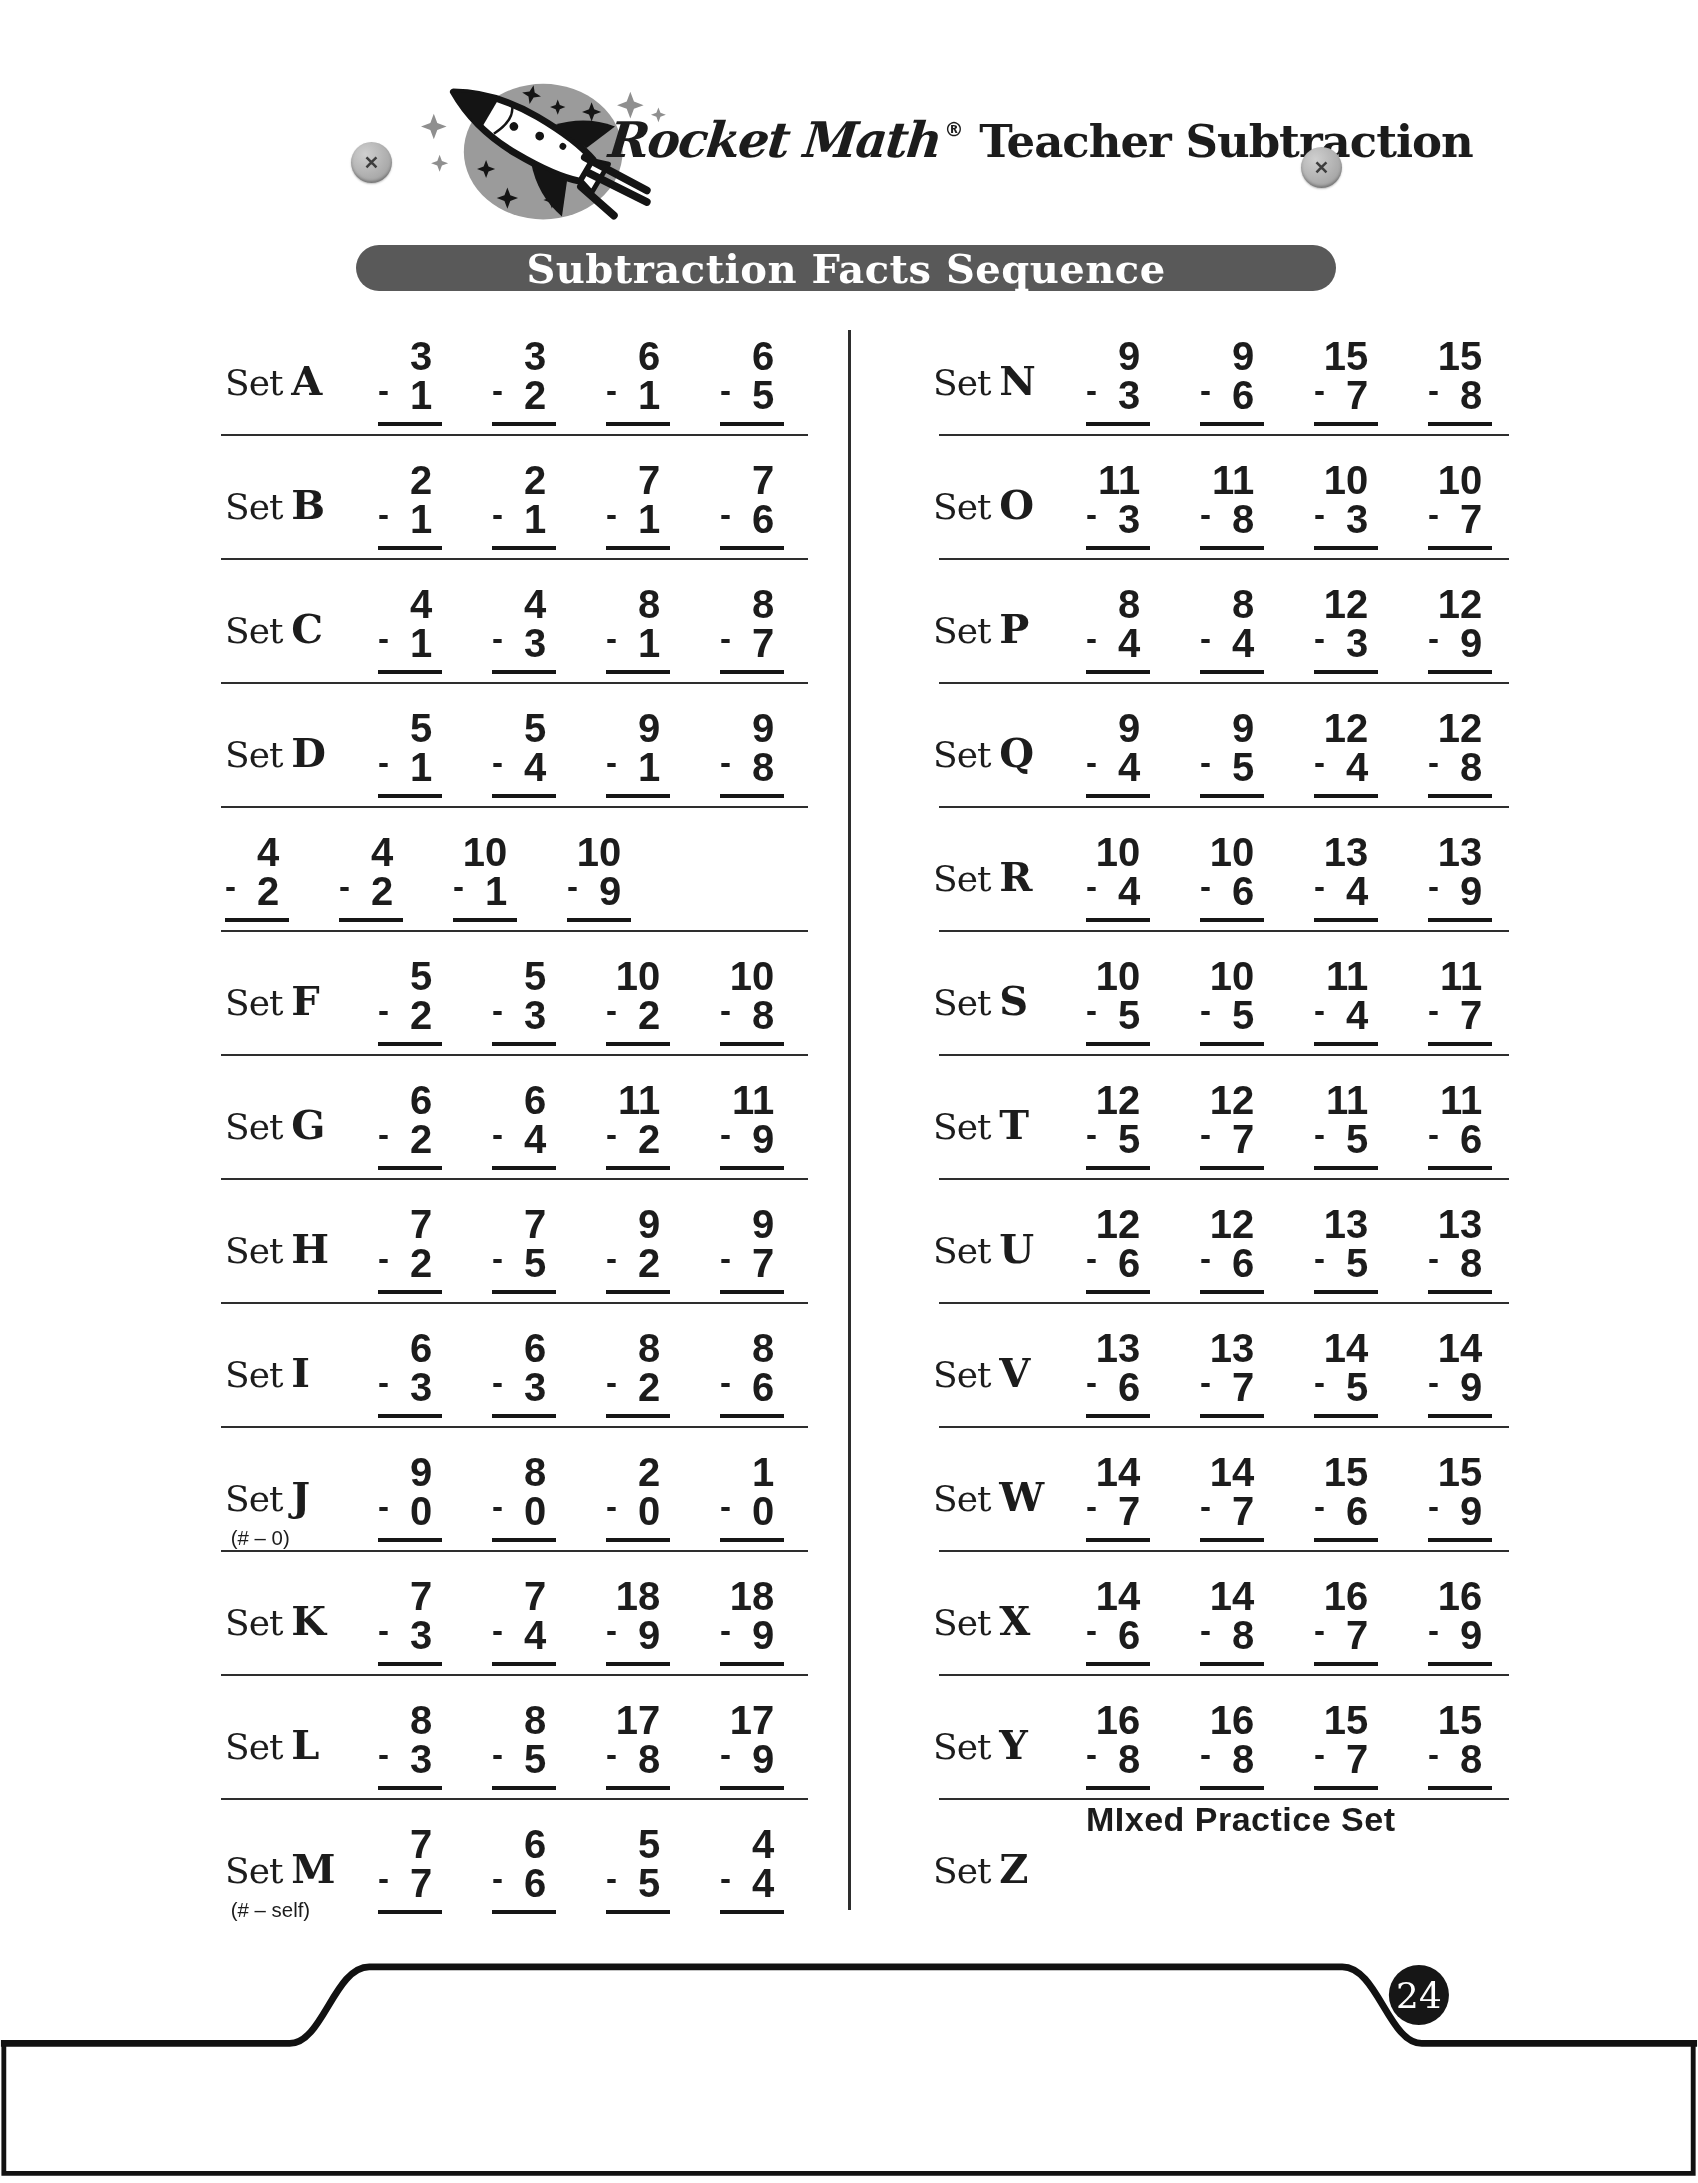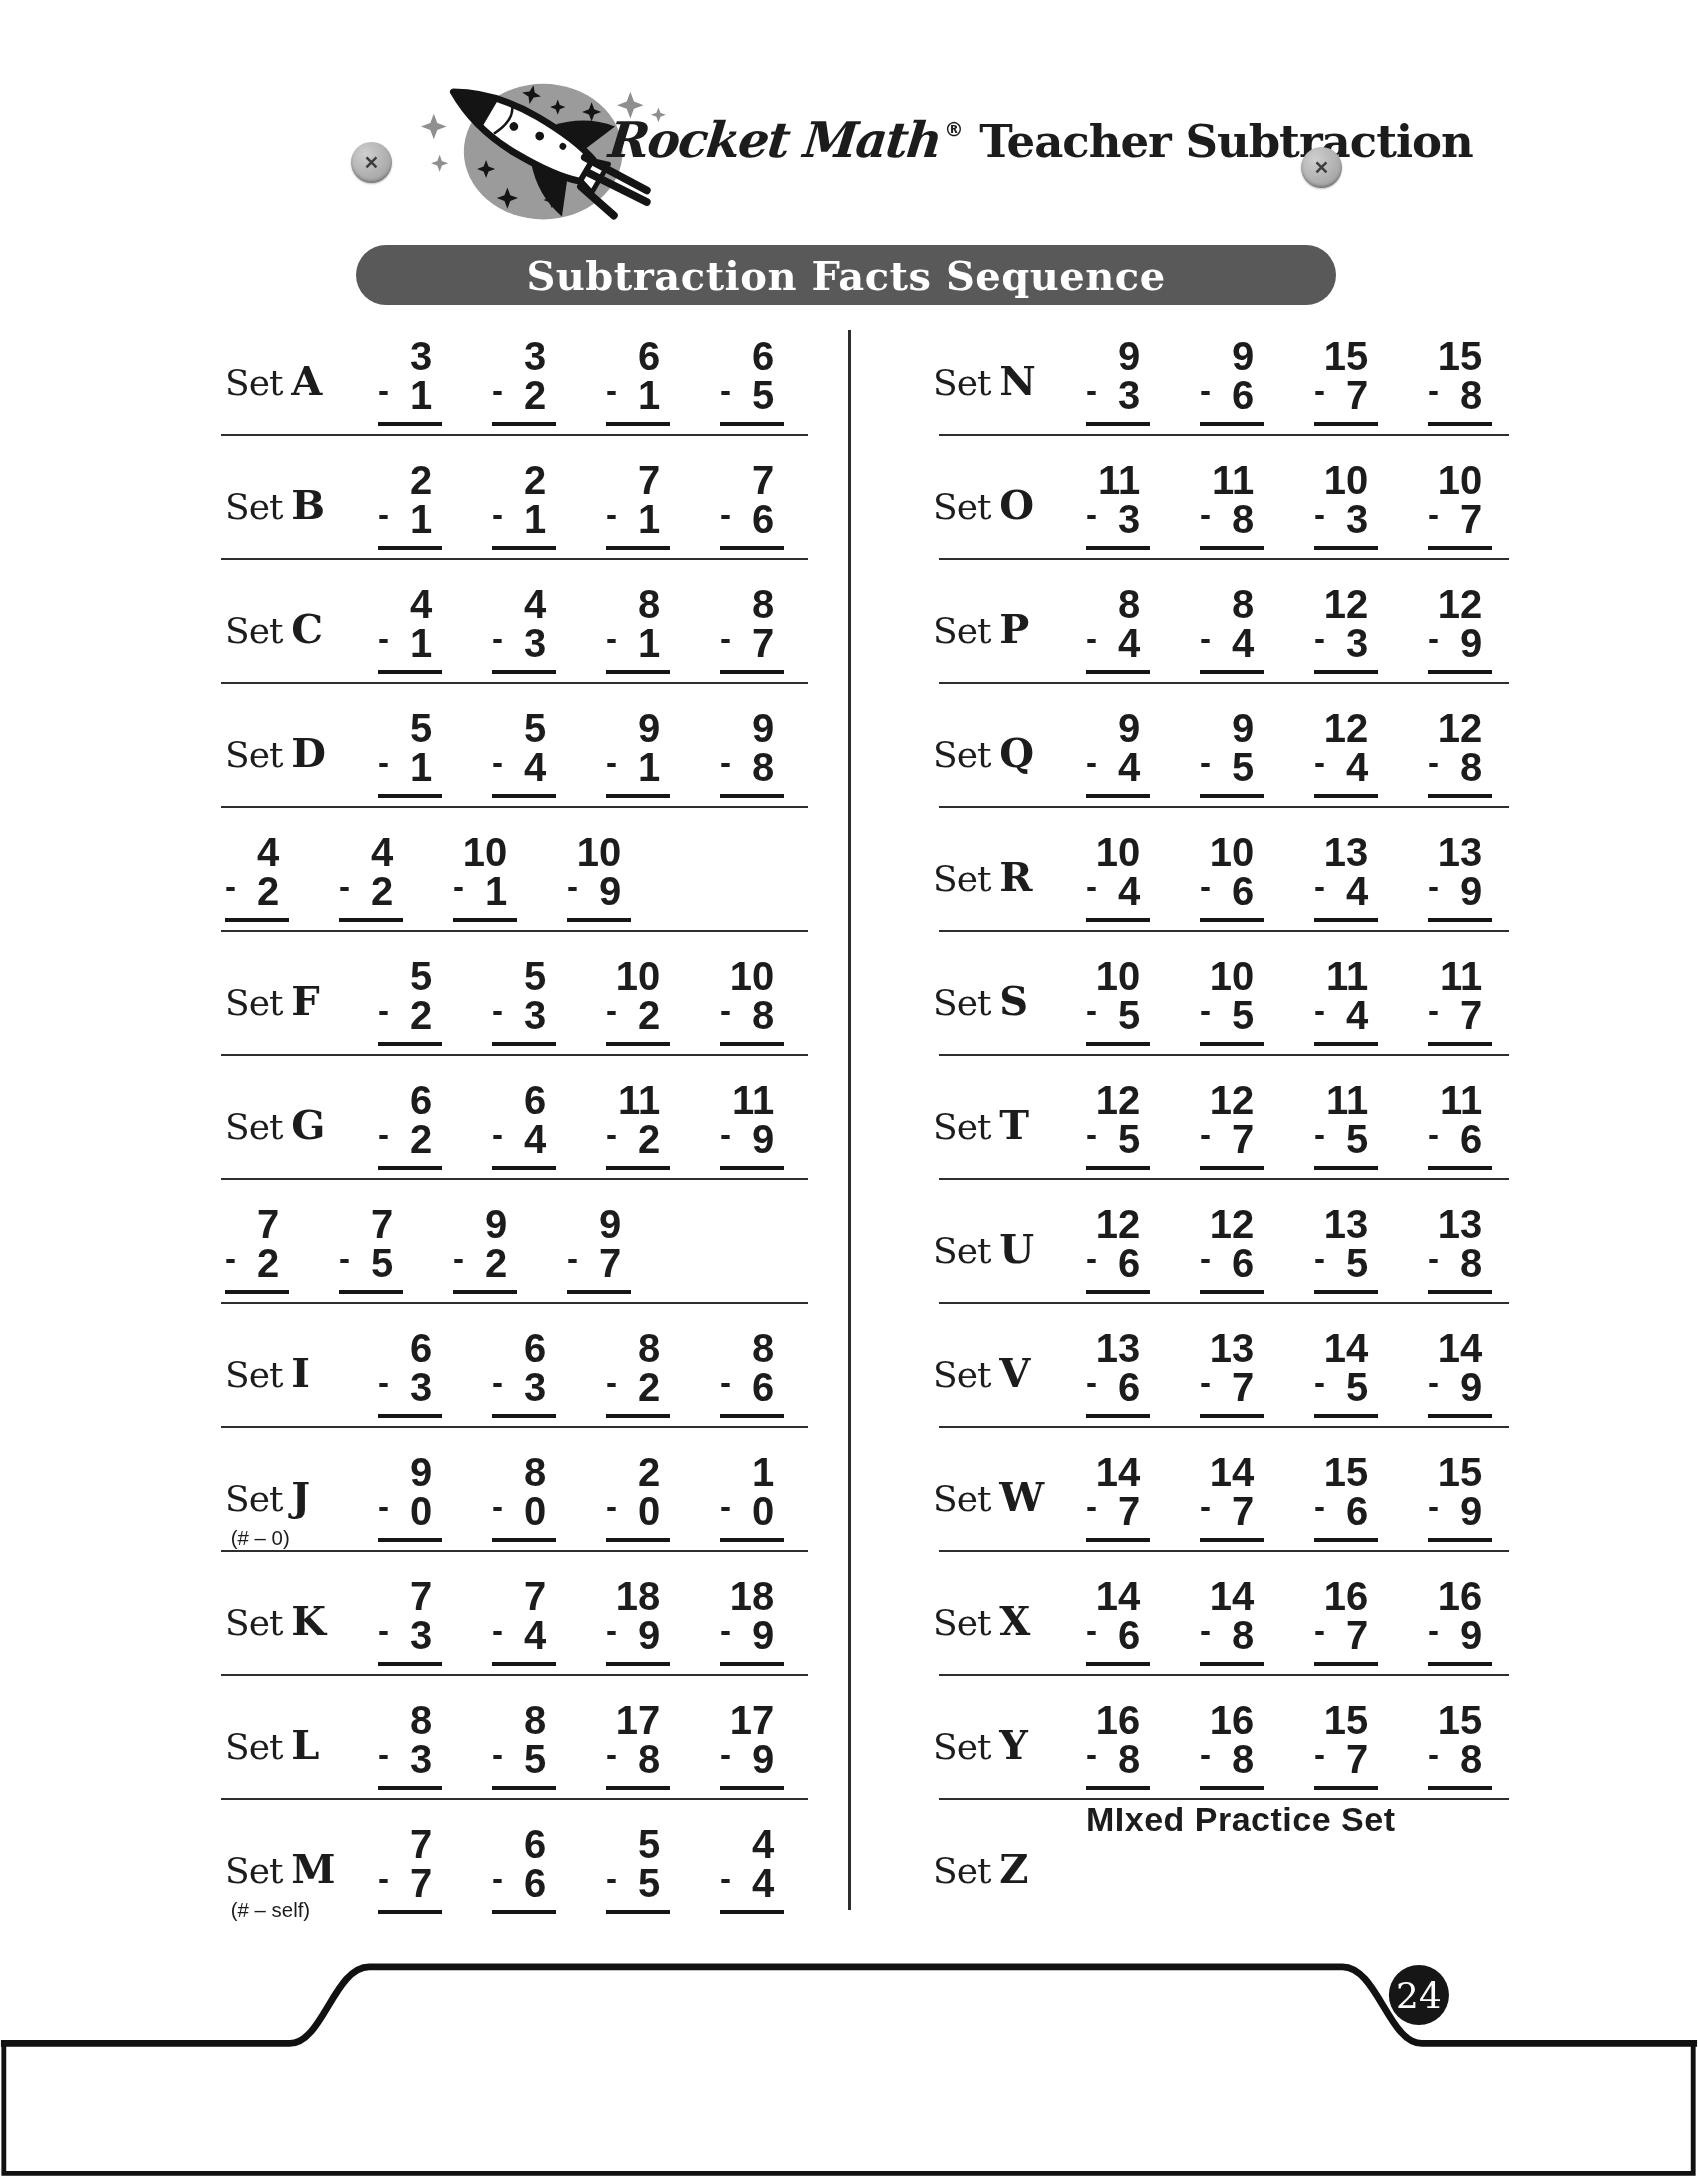--- a/index.html
+++ b/index.html
@@ -27,21 +27,21 @@
     font-size:49px;letter-spacing:-1.9px;transform:skewX(-6deg);line-height:78px;
   }
   .reg{font-family:"DejaVu Sans", sans-serif;font-size:19.4px;font-weight:bold;
     position:relative;top:-21.3px;margin-left:3.9px;}
   .title-slab{
     font-family:"DejaVu Serif", serif;font-weight:bold;font-size:45px;
     letter-spacing:-1px;margin-left:15.5px;
   }
   
   .banner{
-    position:absolute;left:356px;top:245px;width:980px;height:60px;
+    position:absolute;left:356px;top:245px;width:980px;height:46px;
     background:#595959;border-radius:32px;display:flex;align-items:center;justify-content:center;
   }
   .banner-text{
     font-family:"DejaVu Serif", serif;font-weight:bold;font-size:40px;color:#ffffff;
     letter-spacing:0.5px;
   }
   
   .col{position:absolute;top:312px;}
   #col-left{left:194px;width:626px;}
   #col-right{left:902px;width:621px;}
@@ -379,20 +379,21 @@
           <div class="top">11</div>
           <div class="bot">
             <span class="minus">-</span>
             <span>9</span>
           </div>
           <div class="rule"></div>
         </div>
       </div>
     </div>
     <div class="set-row has-divider">
+      <div class="set-label"><span class="set-prefix">Set</span><span class="set-letter">H</span></div>
       <div class="probs">
         <div class="prob">
           <div class="top">7</div>
           <div class="bot">
             <span class="minus">-</span>
             <span>2</span>
           </div>
           <div class="rule"></div>
         </div>
         <div class="prob">

